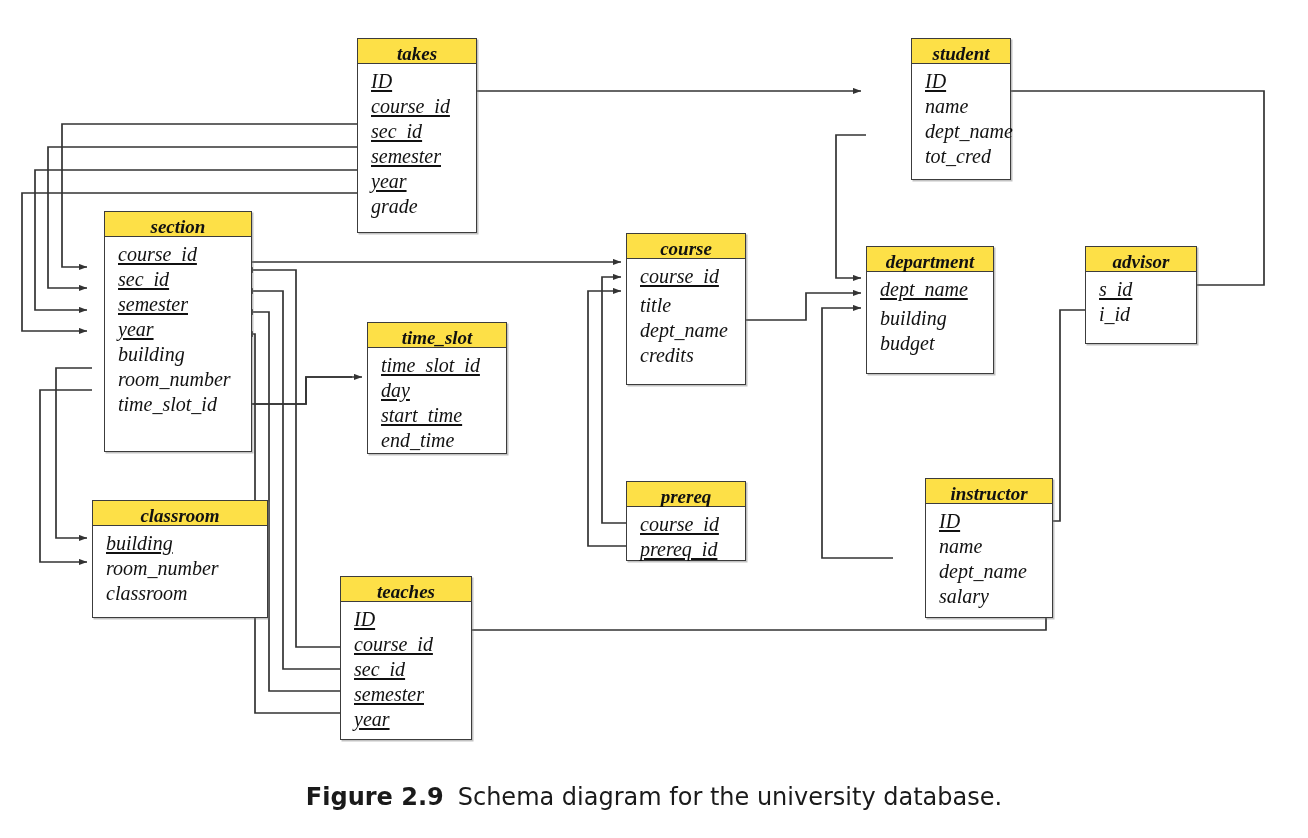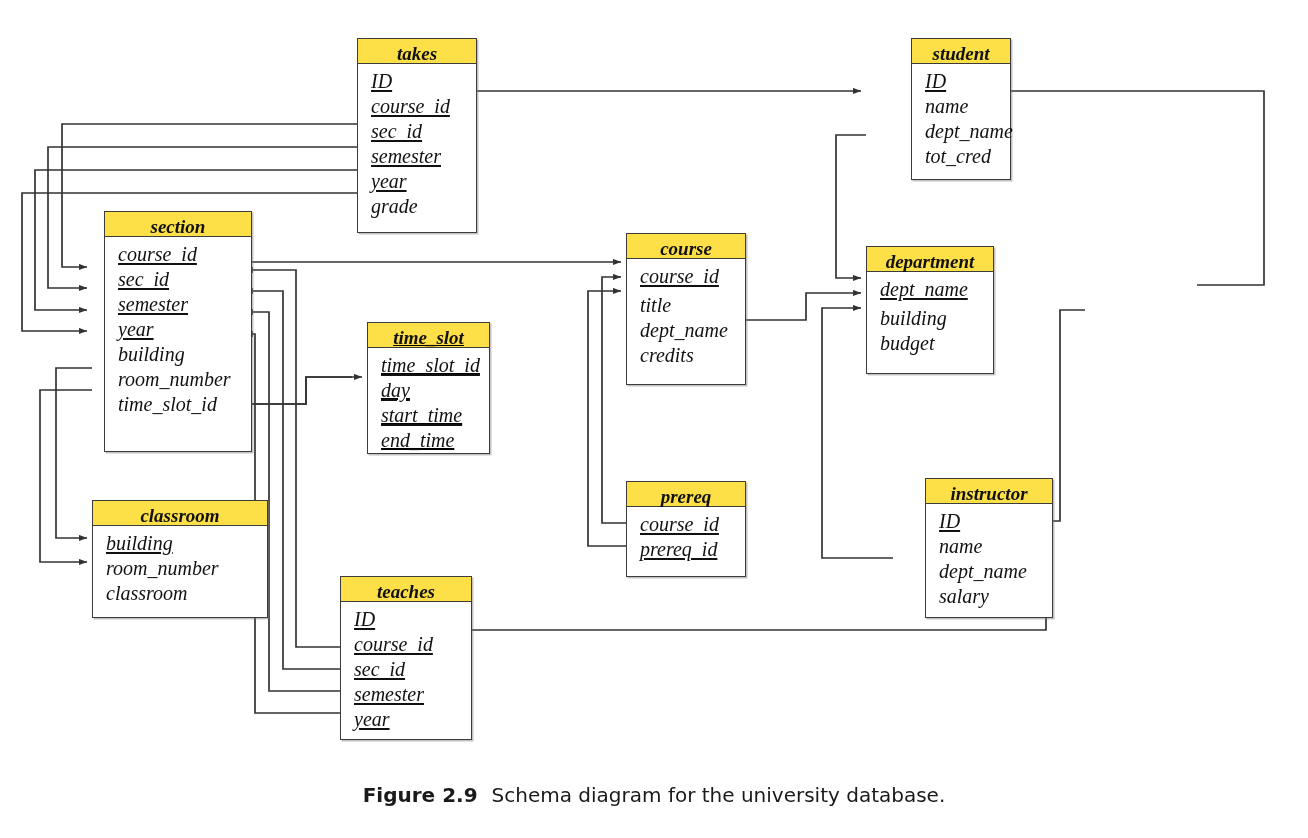--- a/index.html
+++ b/index.html
@@ -13,21 +13,21 @@
   .ehead{background:#fde047;border-bottom:1.8px solid #3c3c3c;
          text-align:center;font-style:italic;font-weight:600;
          font-size:19px;color:#111;line-height:1;padding:5px 0 0 0;}
   .ebody{padding:7px 0 8px 13px;}
   .attr{font-style:italic;font-size:20px;color:#111;line-height:1.0;
         margin:0 0 5px 0;display:block;white-space:nowrap;}
   .attr.pk{text-decoration:underline;text-underline-offset:2px;}
   .attr.gap{margin-bottom:9px;}
 
   .caption{position:absolute;left:0;top:783px;width:1308px;text-align:center;
-           font-family:"DejaVu Sans", sans-serif;font-size:20px;color:#1a1a1a;}
+           font-family:"DejaVu Sans", sans-serif;font-size:24px;color:#1a1a1a;}
   .caption .figno{font-weight:bold;}
   .caption .captxt{margin-left:14px;}
 </style>
 </head>
 <body>
 
 <div id="stage">
 
   <svg id="wires" viewBox="0 0 1308 838" xmlns="http://www.w3.org/2000/svg">
     <defs>
@@ -129,32 +129,39 @@
 
   <div class="entity" style="left:866px;top:246px;width:128px;height:128px;">
     <div class="ehead">department</div>
     <div class="ebody">
       <span class="attr pk gap">dept_name</span>
       <span class="attr">building</span>
       <span class="attr">budget</span>
     </div>
   </div>
 
-
-  <div class="entity" style="left:367px;top:322px;width:123px;height:132px;text-decoration:underline;">
+  <div class="entity" style="left:1085px;top:246px;width:112px;height:98px;">
+    <div class="ehead">advisor</div>
+    <div class="ebody">
+      <span class="attr pk">s_id</span>
+      <span class="attr">i_id</span>
+    </div>
+  </div>
+
+  <div class="entity" style="left:367px;top:322px;width:140px;height:132px;">
     <div class="ehead">time_slot</div>
     <div class="ebody">
       <span class="attr pk">time_slot_id</span>
       <span class="attr pk">day</span>
       <span class="attr pk">start_time</span>
       <span class="attr">end_time</span>
     </div>
   </div>
 
-  <div class="entity" style="left:626px;top:481px;width:120px;height:96px;">
+  <div class="entity" style="left:626px;top:481px;width:120px;height:80px;">
     <div class="ehead">prereq</div>
     <div class="ebody">
       <span class="attr pk">course_id</span>
       <span class="attr pk">prereq_id</span>
     </div>
   </div>
 
   <div class="entity" style="left:893px;top:478px;width:128px;height:140px;margin-left:32px;">
     <div class="ehead">instructor</div>
     <div class="ebody">

